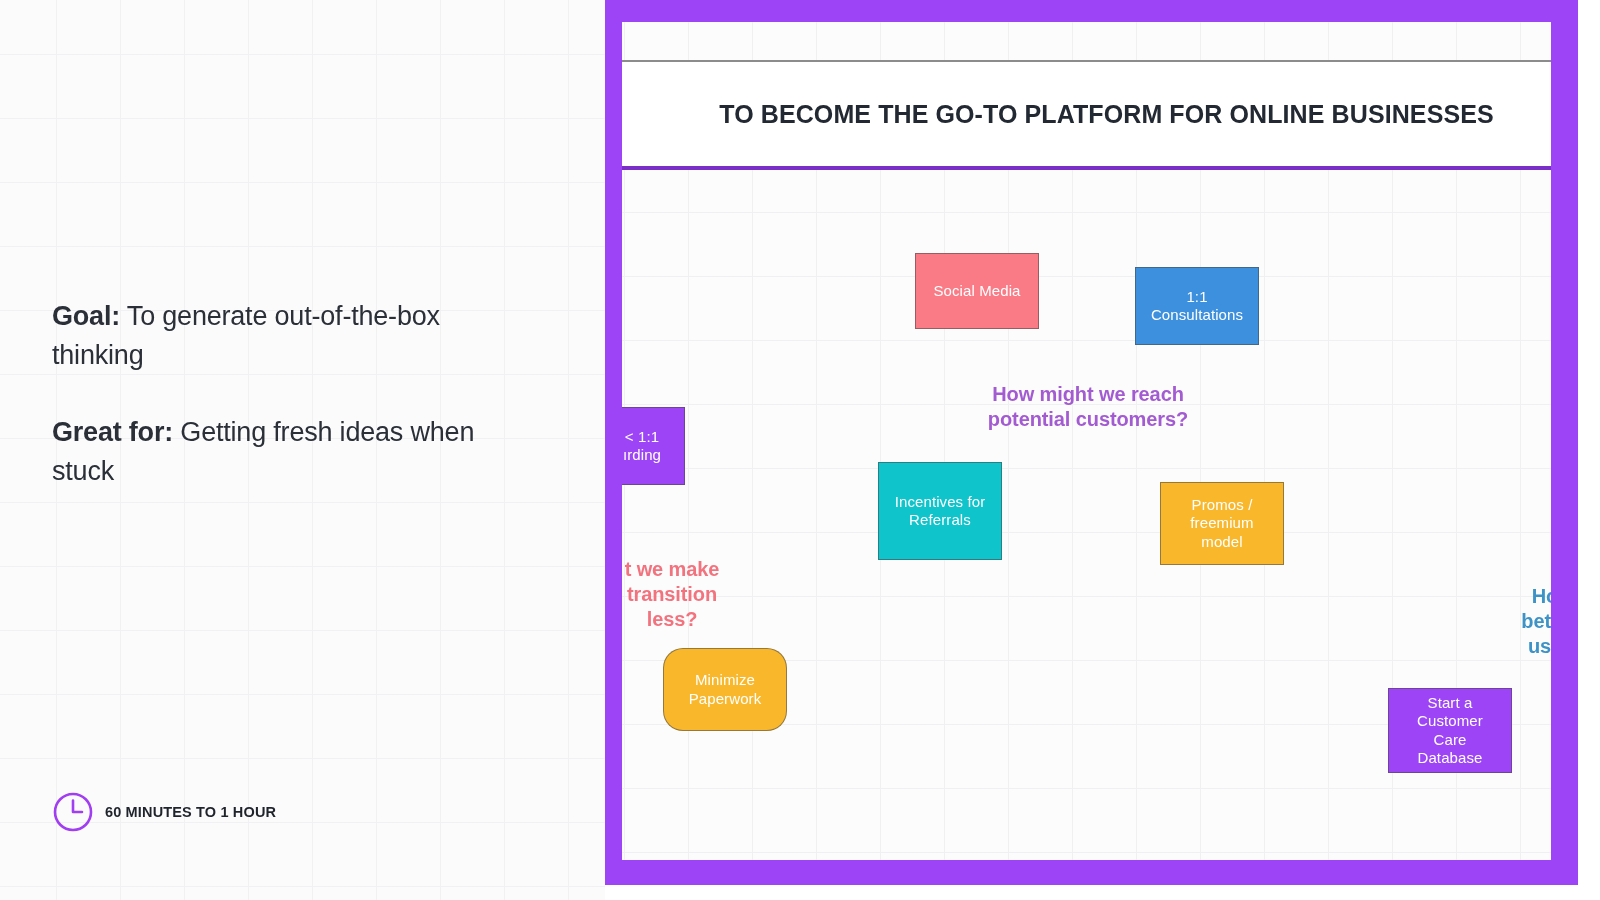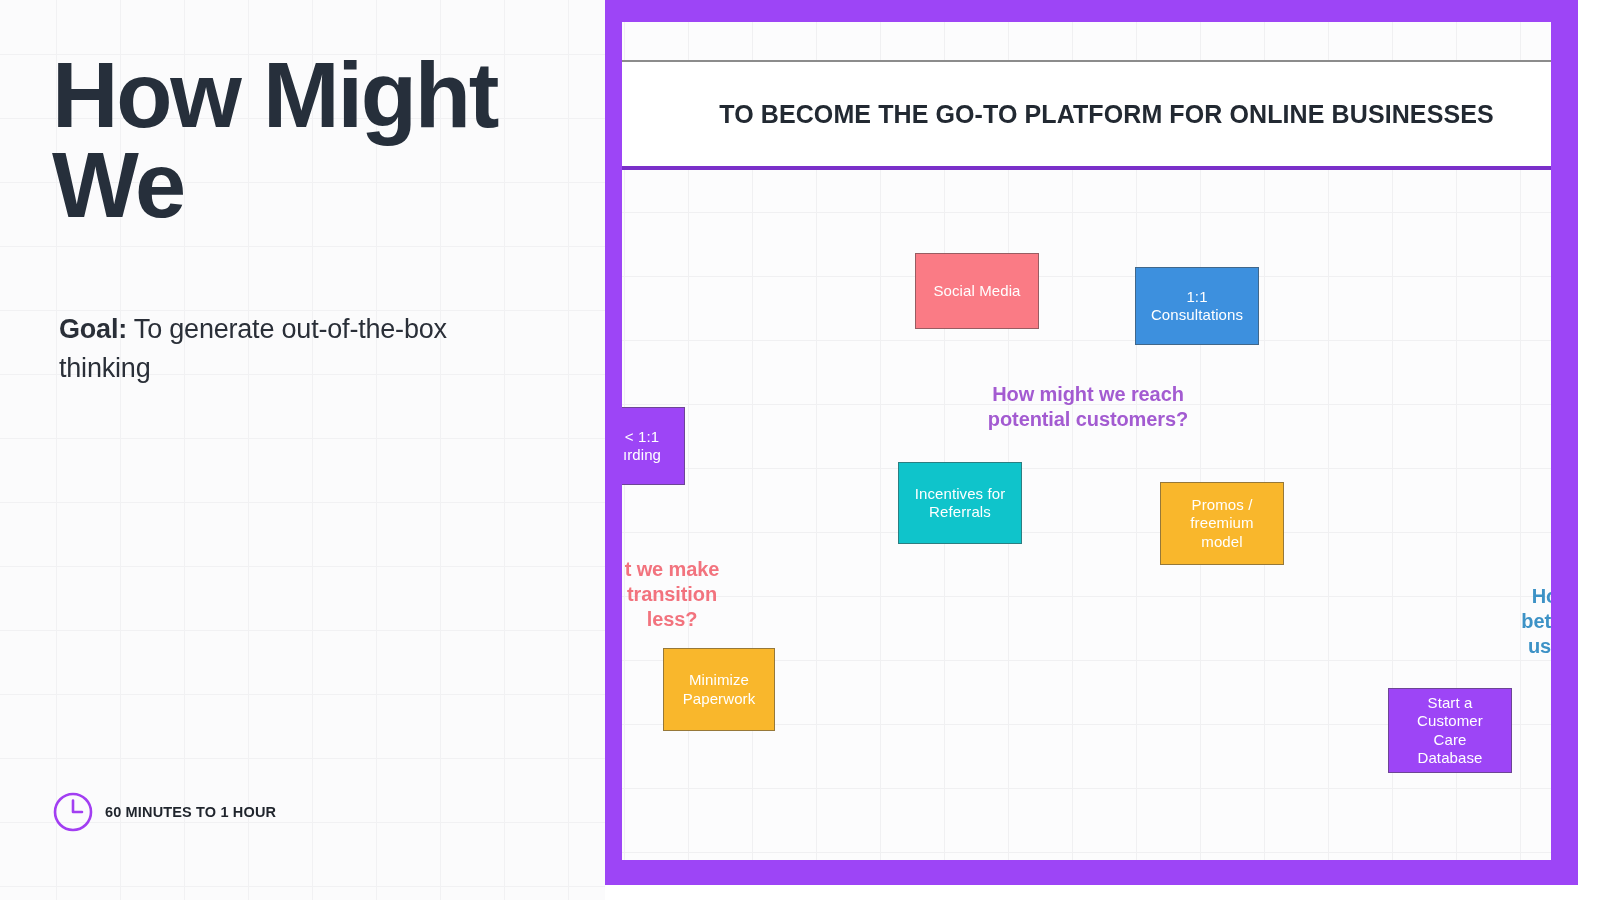--- a/index.html
+++ b/index.html
@@ -58,21 +58,21 @@
 
   .meta-block {
     position: absolute;
     left: 0;
     width: 470px;
     font-size: 27px;
     line-height: 1.45;
     color: #2a2f38;
     letter-spacing: -0.2px;
   }
-  #meta-goal  { top: 310px; margin-left: 7px; }
+  #meta-goal  { top: 297px; }
   #meta-great { top: 413px; }
 
   .meta-label { font-weight: 700; }
   .meta-value { font-weight: 400; }
 
   
   #left-footer {
     position: absolute;
     left: 52px;
     top: 782px;
@@ -186,27 +186,28 @@
   }
 </style>
 </head>
 <body>
 
 <div id="app">
 
   <section id="left-panel">
     <div id="panel-inner">
 
-      <h1 id="page-title">How Might
-We</h1>
 
       <p class="meta-block" id="meta-goal">
         <span class="meta-label">Goal:</span><span class="meta-value"> To generate out-of-the-box thinking</span>
       </p>
 
+      <p class="meta-block" id="meta-great">
+        <span class="meta-label">Great for:</span><span class="meta-value"> Getting fresh ideas when stuck</span>
+      </p>
 
     </div>
 
     <div id="left-footer">
 
 
       <div class="footer-item" id="footer-duration">
         <svg class="footer-icon" width="42" height="42" viewBox="0 0 42 42">
           <circle cx="21" cy="21" r="18" fill="none" stroke="#a23ef2" stroke-width="2.6"></circle>
           <path d="M21 9.5V21h9" fill="none" stroke="#a23ef2" stroke-width="2.6" stroke-linecap="round" stroke-linejoin="round"></path>
@@ -225,26 +226,26 @@
         <div id="board-banner">
           <div id="banner-title">TO BECOME THE GO-TO PLATFORM FOR ONLINE BUSINESSES</div>
         </div>
 
         <div id="notes-layer">
             <div class="note" style="left: 293px; top: 231px; width: 124px; height: 76px; background: rgb(250, 123, 133);">Social Media</div>
             <div class="note" style="left: 513px; top: 245px; width: 124px; height: 78px; background: rgb(61, 144, 222);">1:1
 Consultations</div>
             <div class="note" style="left: -23px; top: 385px; width: 86px; height: 78px; background: rgb(157, 69, 246);">&lt; 1:1
 ırding</div>
-            <div class="note" style="left: 276px; top: 440px; width: 124px; height: 82px; background: rgb(15, 196, 203);">Incentives for
+            <div class="note" style="left: 256px; top: 440px; width: 124px; height: 98px; background: rgb(15, 196, 203);">Incentives for
 Referrals</div>
             <div class="note" style="left: 538px; top: 460px; width: 124px; height: 83px; background: rgb(249, 183, 44);">Promos /
 freemium
 model</div>
-            <div class="note" style="left: 41px; top: 626px; width: 112px; height: 83px; background: rgb(249, 183, 44);">Minimize
+            <div class="note" style="left: 41px; top: 626px; width: 124px; height: 83px; background: rgb(249, 183, 44); border-radius: 20px;">Minimize
 Paperwork</div>
             <div class="note" style="left: 766px; top: 666px; width: 124px; height: 85px; background: rgb(157, 69, 246);">Start a
 Customer
 Care
 Database</div>
           </div>
         <div id="prompts-layer">
             <div class="hmw" style="left: 346px; top: 360px; width: 240px; color: rgb(163, 91, 209);">How might we reach
 potential customers?</div>
             <div class="hmw" style="left: -15px; top: 512px; width: 130px; color: rgb(242, 115, 126); margin-top: 23px;">t we make

